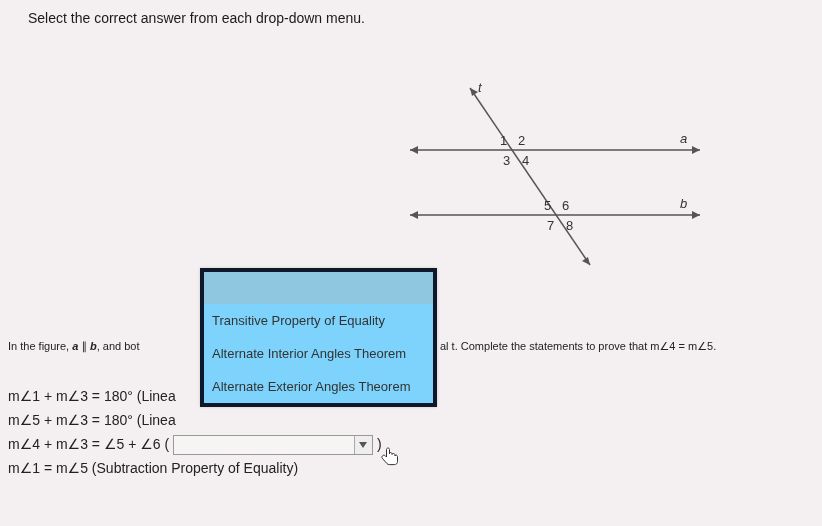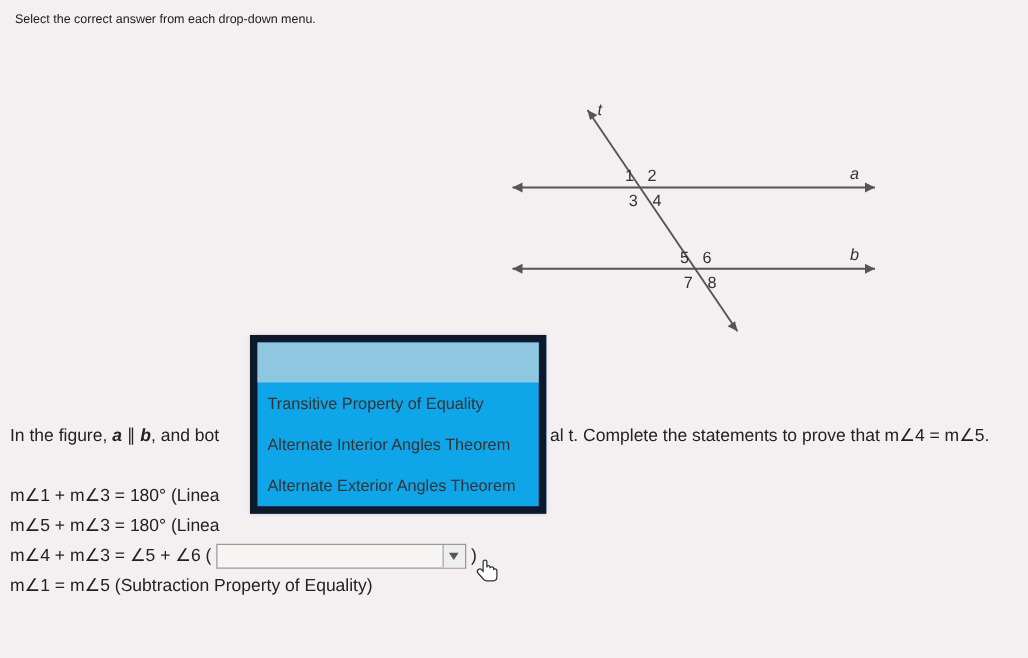--- a/index.html
+++ b/index.html
@@ -6,22 +6,22 @@
     body {
       font-family: Arial, sans-serif;
       background: #f4eff0;
       width: 822px;
       height: 526px;
       position: relative;
       font-size: 14px;
       color: #222;
     }
     .instruction {
-      padding: 10px 12px;
-      font-size: 10px;
+      padding: 10px 28px;
+      font-size: 14px;
       color: #1a1a1a;
     }
     .diagram {
       position: absolute;
       left: 400px;
       top: 80px;
       width: 320px;
       height: 190px;
     }
     .diagram line { stroke: #555; stroke-width: 1.5; }
@@ -37,22 +37,22 @@
       font-size: 14px;
       line-height: 22px;
     }
     .proof .row { margin-bottom: 2px; white-space: nowrap; }
 
     .dropdown-open {
       position: absolute;
       left: 200px;
       top: 268px;
       width: 237px;
-      background: #0ea5e9;
-      border: 6px solid #0f172a;
+      background: #7dd3fc;
+      border: 4px solid #0f172a;
       box-shadow: 0 0 3px rgba(0,0,0,0.15);
       z-index: 10;
     }
     .dropdown-open .header-strip {
       height: 32px;
       background: #8ec7df;
     }
     .dropdown-open .option {
       padding: 9px 8px;
       font-size: 13px;
@@ -88,21 +88,21 @@
       top: 446px;
       z-index: 20;
       pointer-events: none;
     }
 
     .trail {
       position: absolute;
       left: 8px;
       top: 340px;
       right: 0;
-      font-size: 14px;
+      font-size: 11px;
       white-space: nowrap;
     }
     .trail .after-dd {
       position: absolute;
       left: 432px;
       top: 0;
     }
   </style>
 </head>
 <body>

